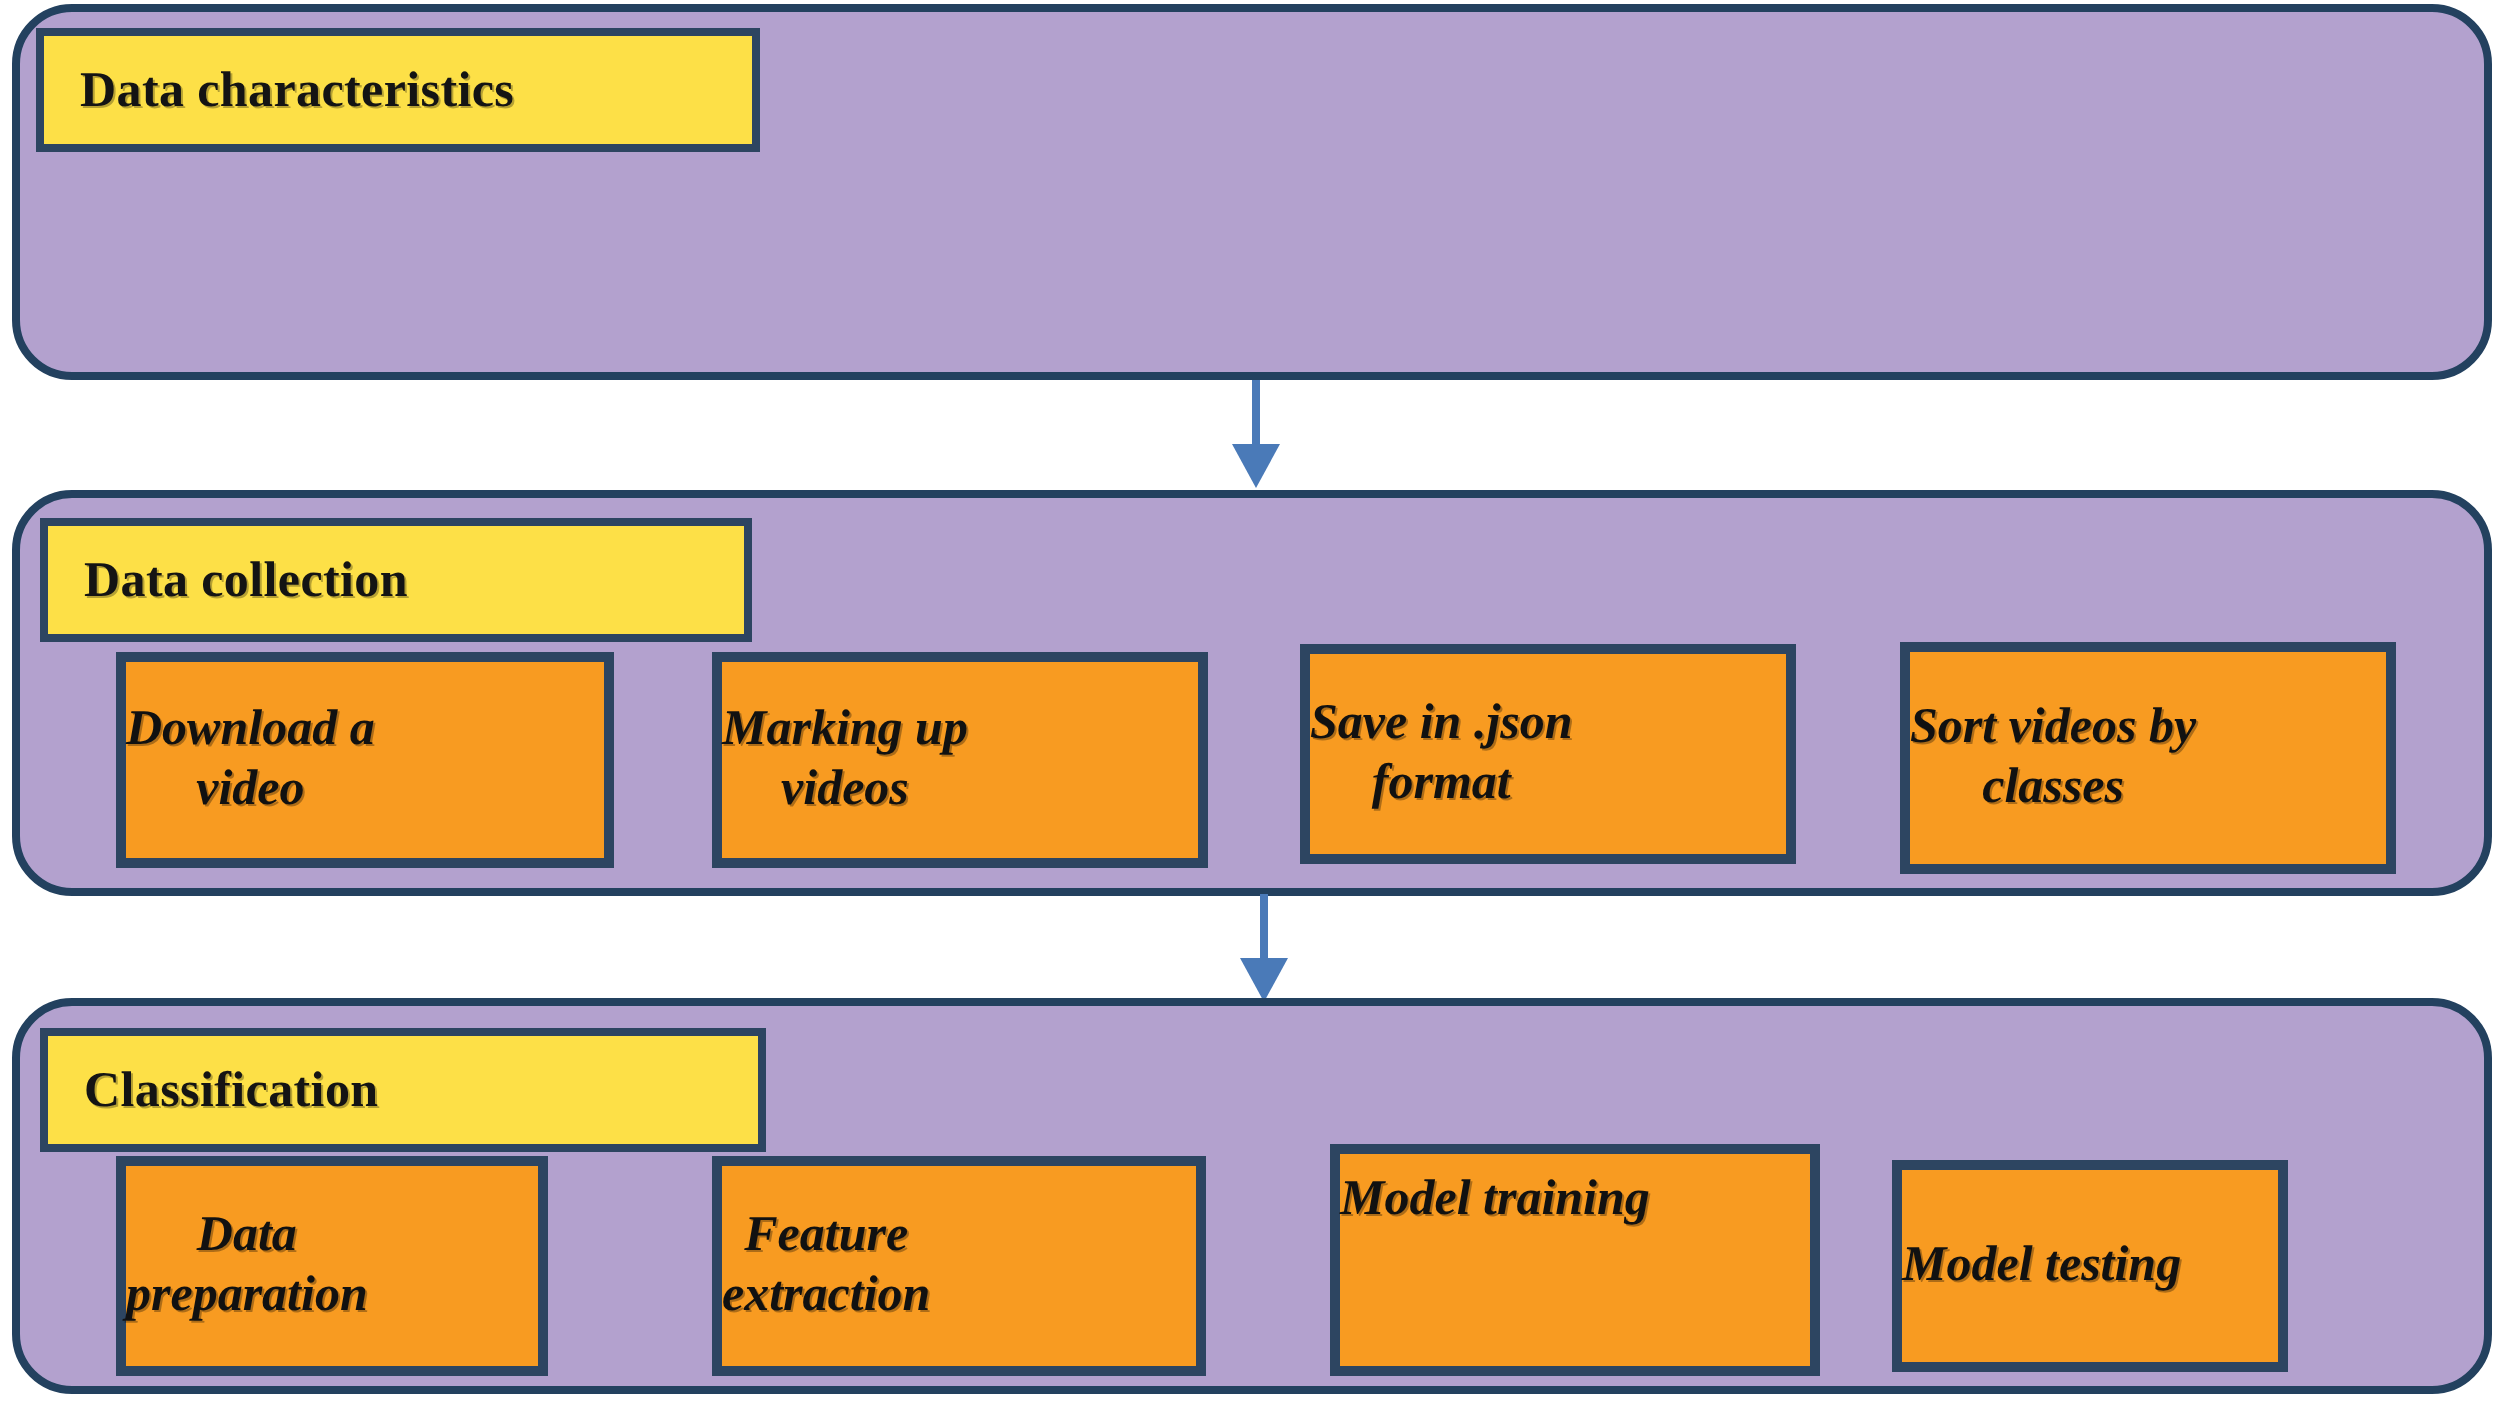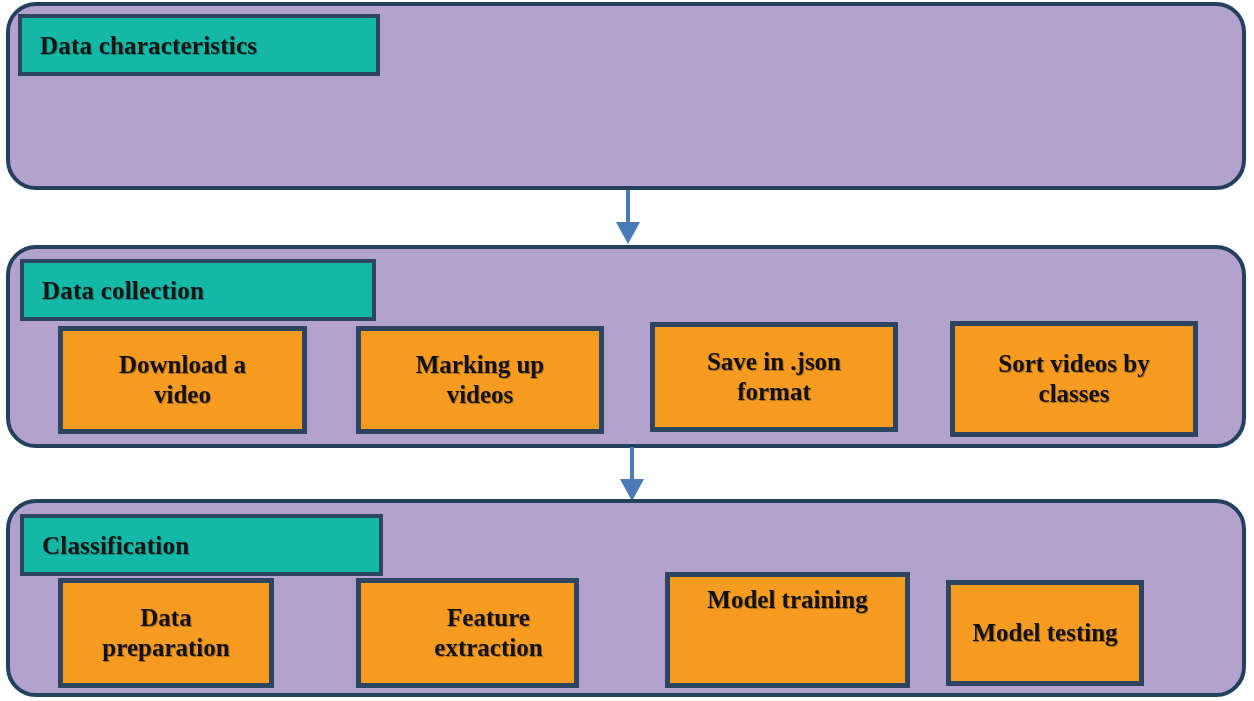--- a/index.html
+++ b/index.html
@@ -32,21 +32,21 @@
     border-radius: 30px;
   }
   .band-1 { left: 6px;  top: 2px;   width: 1240px; height: 188px; }
   .band-2 { left: 6px;  top: 245px; width: 1240px; height: 203px; }
   .band-3 { left: 6px;  top: 499px; width: 1240px; height: 198px; }
 
   
   .section-header {
     position: absolute;
     box-sizing: border-box;
-    background: #14b8a6;
+    background: #fde047;
     border: 4px solid #2d4561;
     display: flex;
     align-items: center;
     padding-left: 18px;
   }
   .section-header .label {
     font-size: 25px;
     font-weight: bold;
     color: #141414;
     letter-spacing: 0.2px;
@@ -71,43 +71,44 @@
     line-height: 1.1;
   }
 
   
   .step-box {
     position: absolute;
     box-sizing: border-box;
     background: #f89b21;
     border: 5px solid #2d4561;
     display: flex;
-    justify-content: center;
+    justify-content: flex-start;
     text-align: center;
+    font-style: italic;
   }
   .step-box.v-center { align-items: center; }
   .step-box.v-top    { align-items: flex-start; padding-top: 8px; margin-left: 15px; }
   .step-box .label {
     font-size: 25px;
     font-weight: bold;
     color: #111111;
     line-height: 1.22;
     text-shadow: 1px 1px 0 rgba(0,0,0,0.3);
     white-space: pre-line;
   }
 
   
   .r2c1 { left: 58px;  top: 326px; width: 249px; height: 108px; }
   .r2c2 { left: 356px; top: 326px; width: 248px; height: 108px; }
   .r2c3 { left: 650px; top: 322px; width: 248px; height: 110px; }
   .r2c4 { left: 950px; top: 321px; width: 248px; height: 116px; }
 
   
   .r3c1 { left: 58px;  top: 578px; width: 216px; height: 110px; }
-  .r3c2 { left: 356px; top: 578px; width: 223px; height: 110px; padding-left: 42px; }
+  .r3c2 { left: 356px; top: 578px; width: 247px; height: 110px; }
   .r3c3 { left: 650px; top: 572px; width: 245px; height: 116px; }
   .r3c4 { left: 946px; top: 580px; width: 198px; height: 106px; }
 
   
   .arrow {
     position: absolute;
     width: 40px;
     height: 56px;
   }
   .arrow-1 { left: 608px; top: 190px; }

